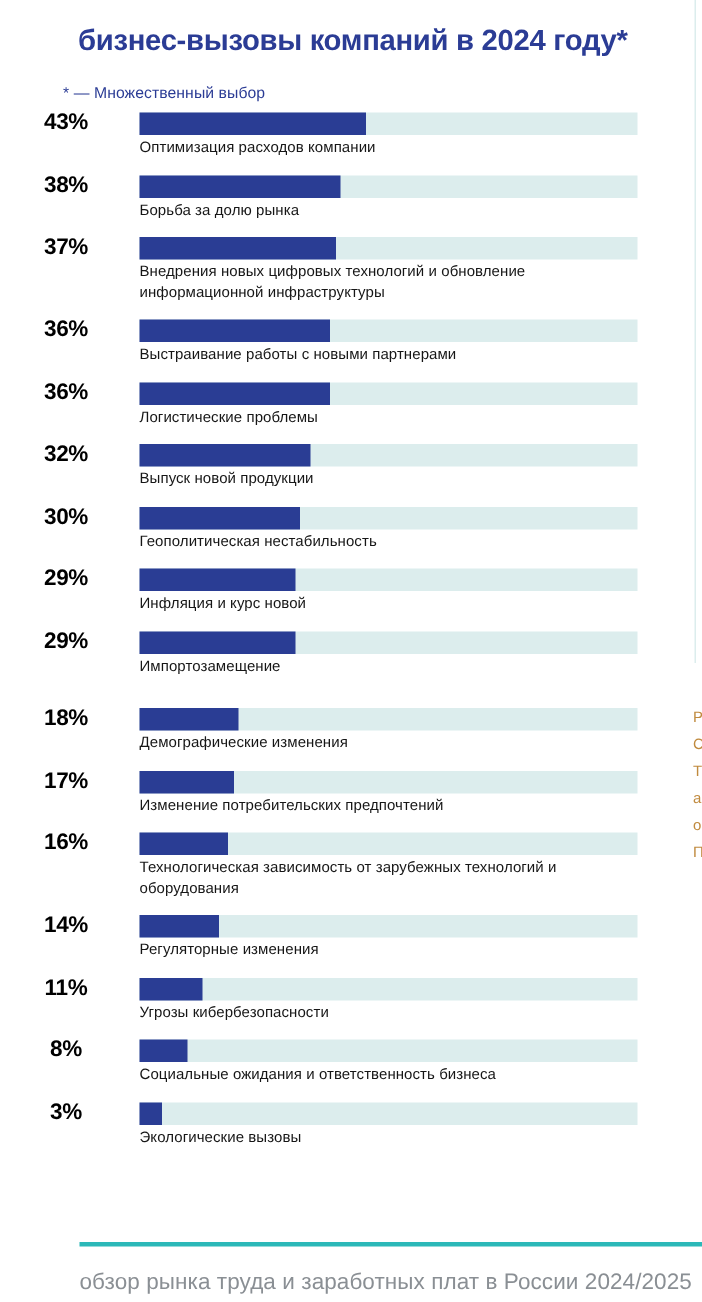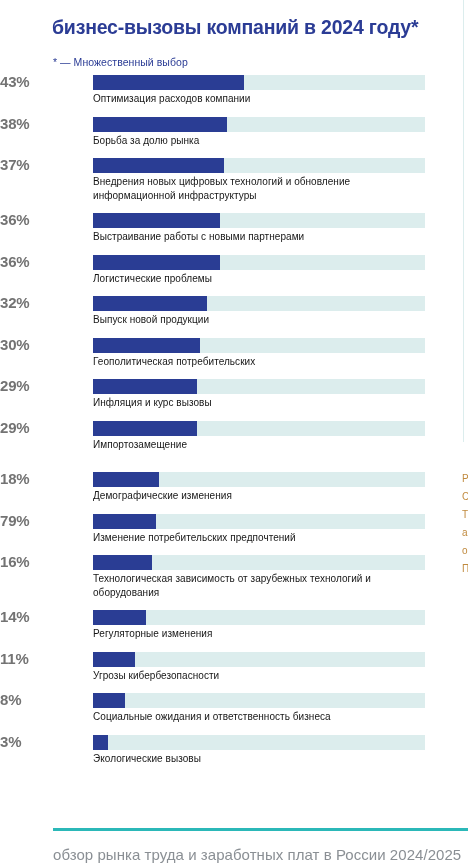--- a/index.html
+++ b/index.html
@@ -40,21 +40,21 @@
     font-size: 19.5px;
     font-weight: 700;
     letter-spacing: -0.2px;
     color: #2b3c95;
     line-height: 1.15;
     white-space: nowrap;
   }
 
   .note {
     position: absolute;
-    left: 53px;
+    left: 42px;
     top: 56px;
     font-size: 10.5px;
     color: #2b3c95;
     letter-spacing: 0.05px;
   }
 
   .chart {
     position: absolute;
     left: 0;
     top: 74px;
@@ -68,24 +68,24 @@
 
   .bar-line {
     position: relative;
     height: 16px;
   }
 
   .pct {
     position: absolute;
     left: 0;
     width: 88px;
-    text-align: left;
+    text-align: center;
     font-size: 15px;
     font-weight: 700;
-    color: #737373;
+    color: #000000;
     line-height: 16px;
     letter-spacing: -0.2px;
   }
 
   .track {
     position: absolute;
     left: 93px;
     top: 1px;
     width: 332px;
     height: 15px;
@@ -213,31 +213,31 @@
         <div class="label">Выпуск новой продукции</div>
       </div>
       <div class="row-gap"></div>
       <div class="row">
         <div class="bar-line">
           <div class="pct">30%</div>
           <div class="track">
             <div class="fill" style="width: 107px;"></div>
           </div>
         </div>
-        <div class="label">Геополитическая потребительских</div>
+        <div class="label">Геополитическая нестабильность</div>
       </div>
       <div class="row-gap"></div>
       <div class="row">
         <div class="bar-line">
           <div class="pct">29%</div>
           <div class="track">
             <div class="fill" style="width: 103.6px;"></div>
           </div>
         </div>
-        <div class="label">Инфляция и курс вызовы</div>
+        <div class="label">Инфляция и курс новой</div>
       </div>
       <div class="row-gap"></div>
       <div class="row">
         <div class="bar-line">
           <div class="pct">29%</div>
           <div class="track">
             <div class="fill" style="width: 103.6px;"></div>
           </div>
         </div>
         <div class="label">Импортозамещение</div>
@@ -249,21 +249,21 @@
           <div class="pct">18%</div>
           <div class="track">
             <div class="fill" style="width: 66.2px;"></div>
           </div>
         </div>
         <div class="label">Демографические изменения</div>
       </div>
       <div class="row-gap"></div>
       <div class="row">
         <div class="bar-line">
-          <div class="pct">79%</div>
+          <div class="pct">17%</div>
           <div class="track">
             <div class="fill" style="width: 62.8px;"></div>
           </div>
         </div>
         <div class="label">Изменение потребительских предпочтений</div>
       </div>
       <div class="row-gap"></div>
       <div class="row">
         <div class="bar-line">
           <div class="pct">16%</div>

